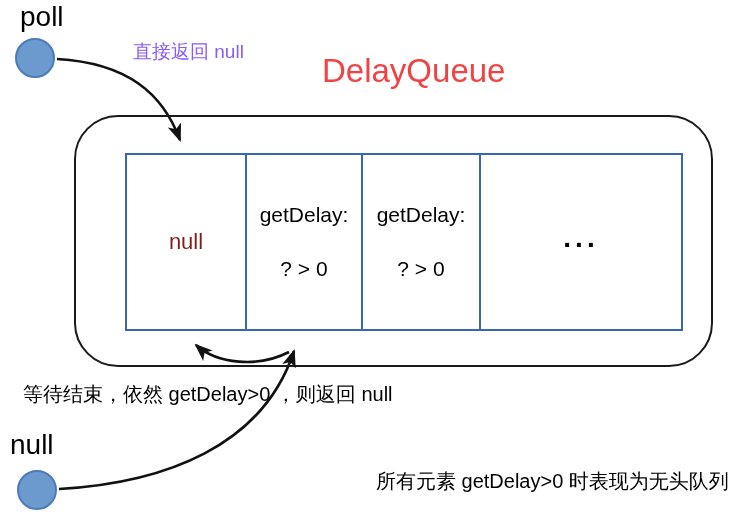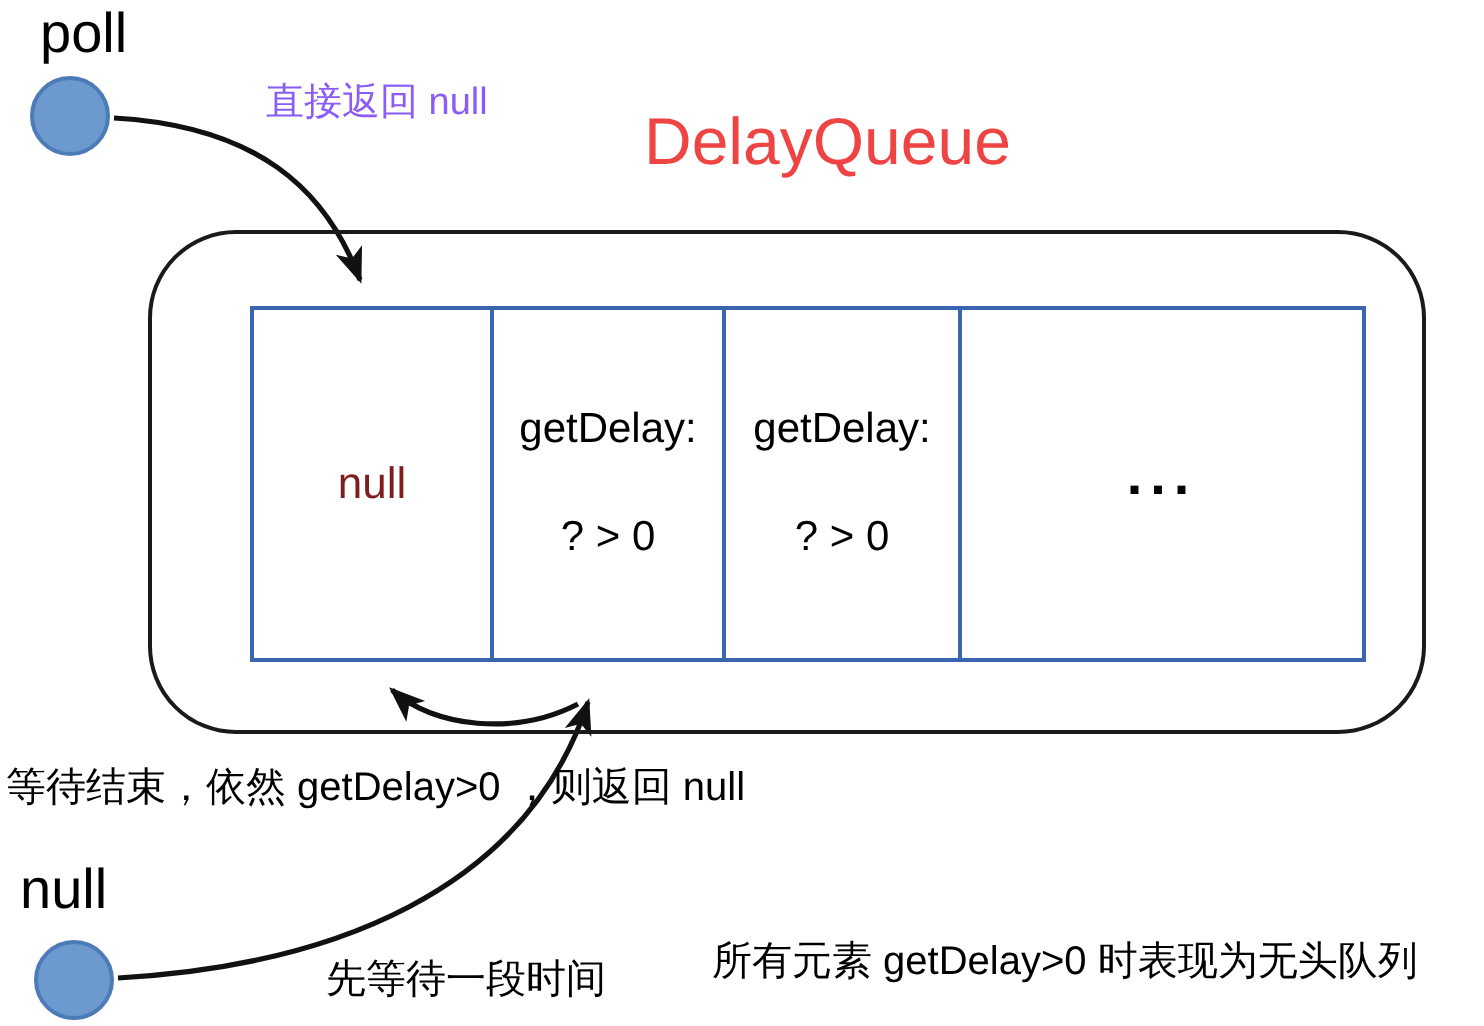--- a/index.html
+++ b/index.html
@@ -8,21 +8,21 @@
     width:742px;height:513px;
     background:#ffffff;
     overflow:hidden;
     font-family:"Liberation Sans","DejaVu Sans",sans-serif;
     color:#111;
   }
   .abs{position:absolute;white-space:nowrap;}
 
   .big-label{font-size:28px;line-height:30px;color:#000;}
   .title{font-size:33px;line-height:30px;color:#ef4444;}
-  .cn{font-size:20px;line-height:24px;color:#000;}
+  .cn{font-size:20px;line-height:24px;color:#000;margin-left:20px;}
   .cn-small{font-size:19px;line-height:22px;color:#8b5cf6;}
 
   .dot{
     position:absolute;width:40px;height:40px;border-radius:50%;
     background:#6C99CE;border:2px solid #4B7CB8;box-sizing:border-box;
   }
 
   .outer-box{
     position:absolute;left:74px;top:115px;width:639px;height:252px;
     border:2px solid #1a1a1a;border-radius:44px;box-sizing:border-box;
@@ -95,18 +95,17 @@
     <div class="cell c4">
       <span class="line ellipsis">...</span>
     </div>
   </div>
 
   <div class="abs cn" style="left:3px;top:382px;">等待结束，依然 getDelay&gt;0 ，则返回 null</div>
 
   <div class="abs big-label" style="left:10px;top:430px;">null</div>
   <div class="dot" style="left:17px;top:470px;"></div>
 
-  <div class="abs cn" style="left:163px;top:478px;">先等待一段时间</div>
 
   <div class="abs cn" style="left:356px;top:469px;text-align:right;">所有元素 getDelay&gt;0 时表现为无头队列</div>
 
 
 </div>
 
 </body></html>

